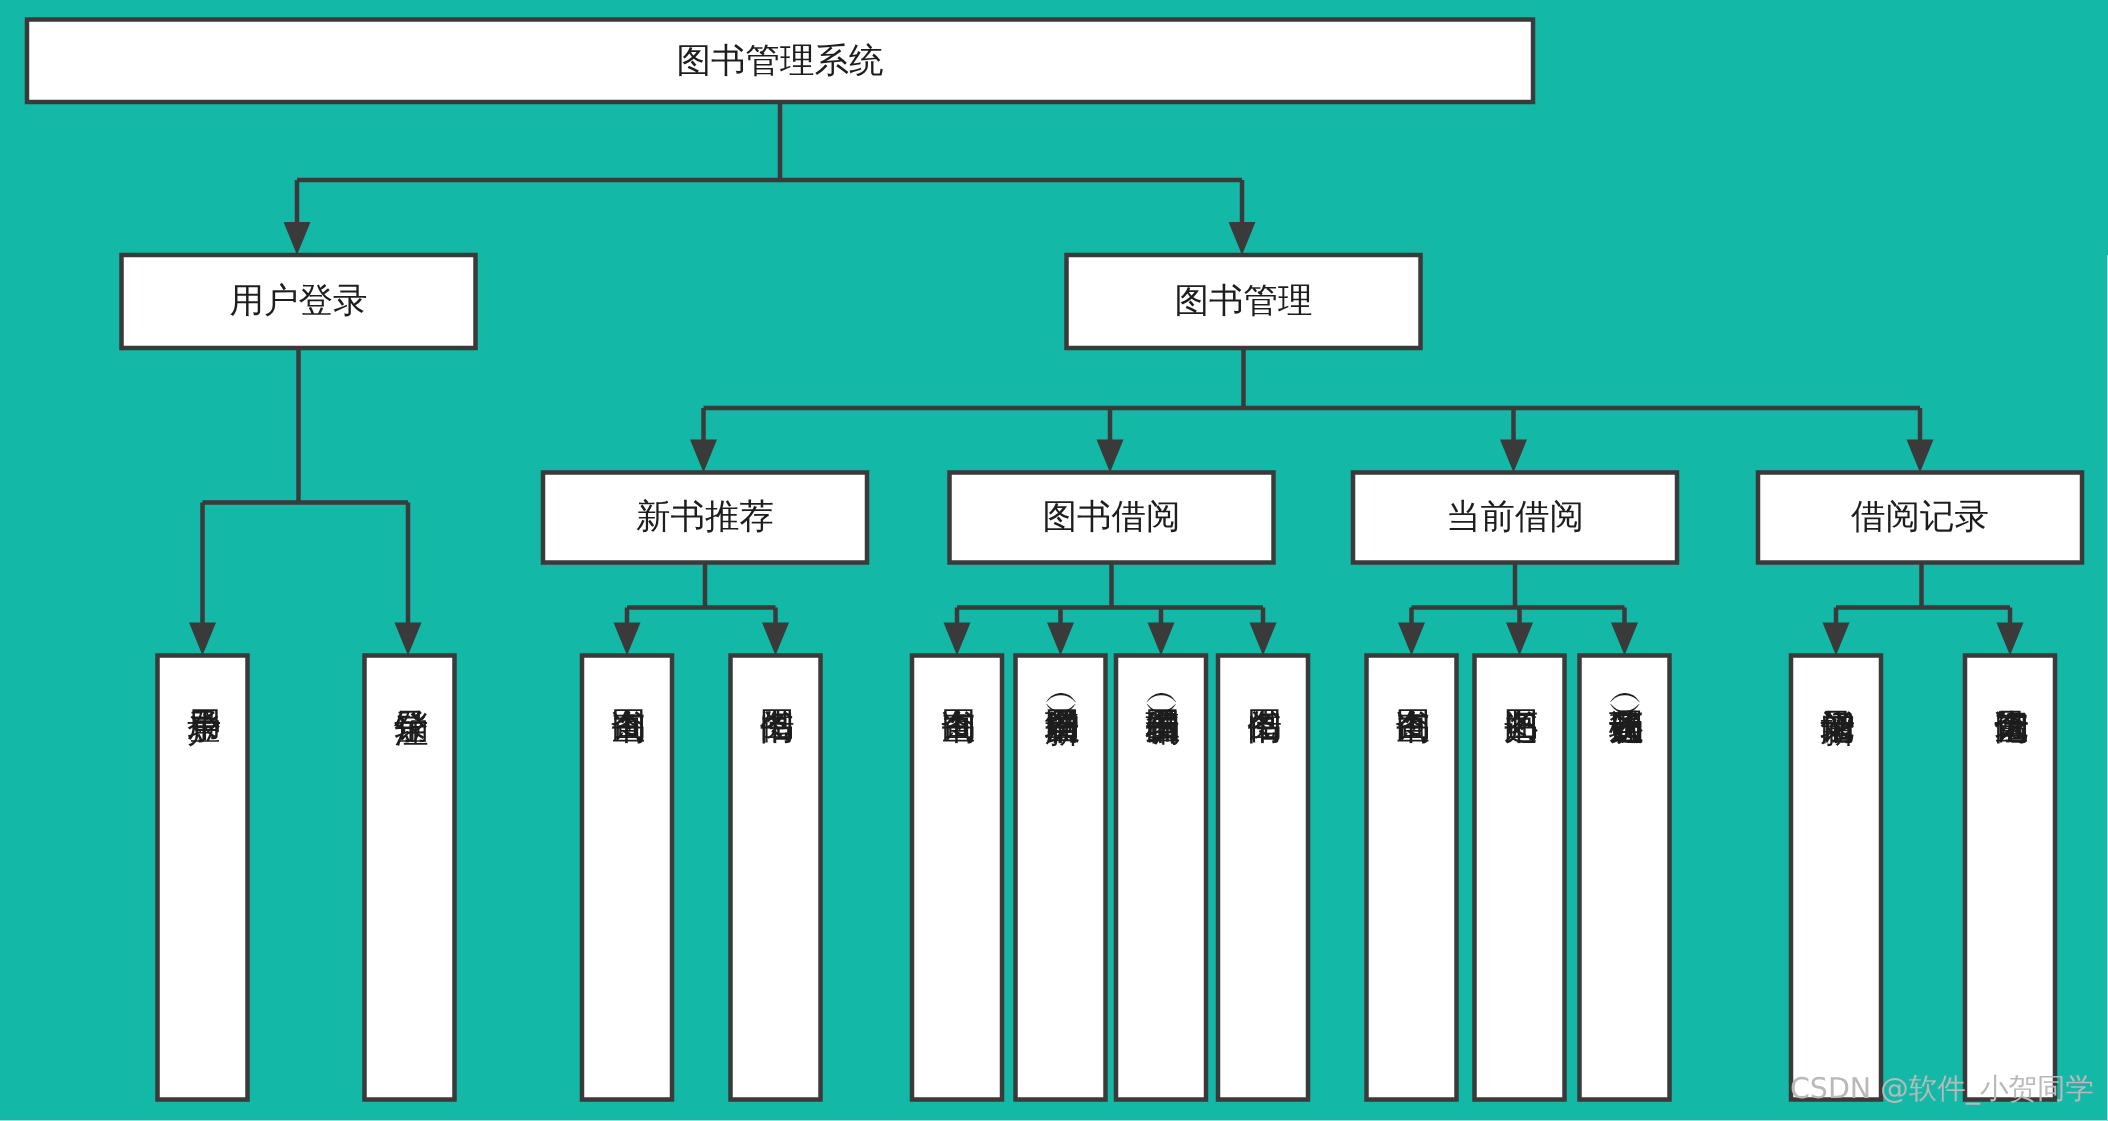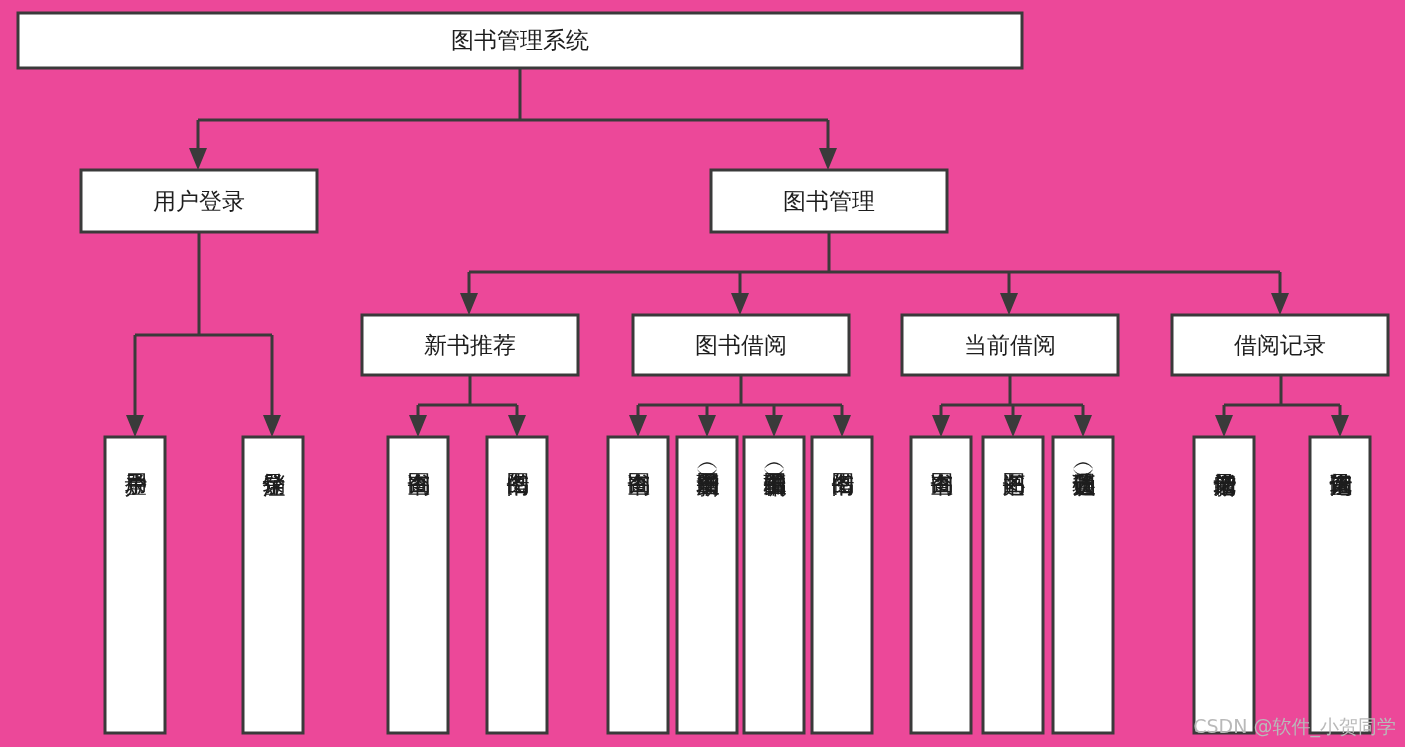--- a/index.html
+++ b/index.html
@@ -8,21 +8,21 @@
     padding: 0;
     background: #ffffff;
   }
   body {
     font-family: "DejaVu Sans", "Liberation Sans", sans-serif;
   }
   #diagram-root {
     position: relative;
     width: 1405px;
     height: 747px;
-    background: #ec4899;
+    background: #14b8a6;
     overflow: hidden;
   }
   svg#tree-svg {
     position: absolute;
     left: 0;
     top: 0;
     width: 1405px;
     height: 747px;
     display: block;
   }

